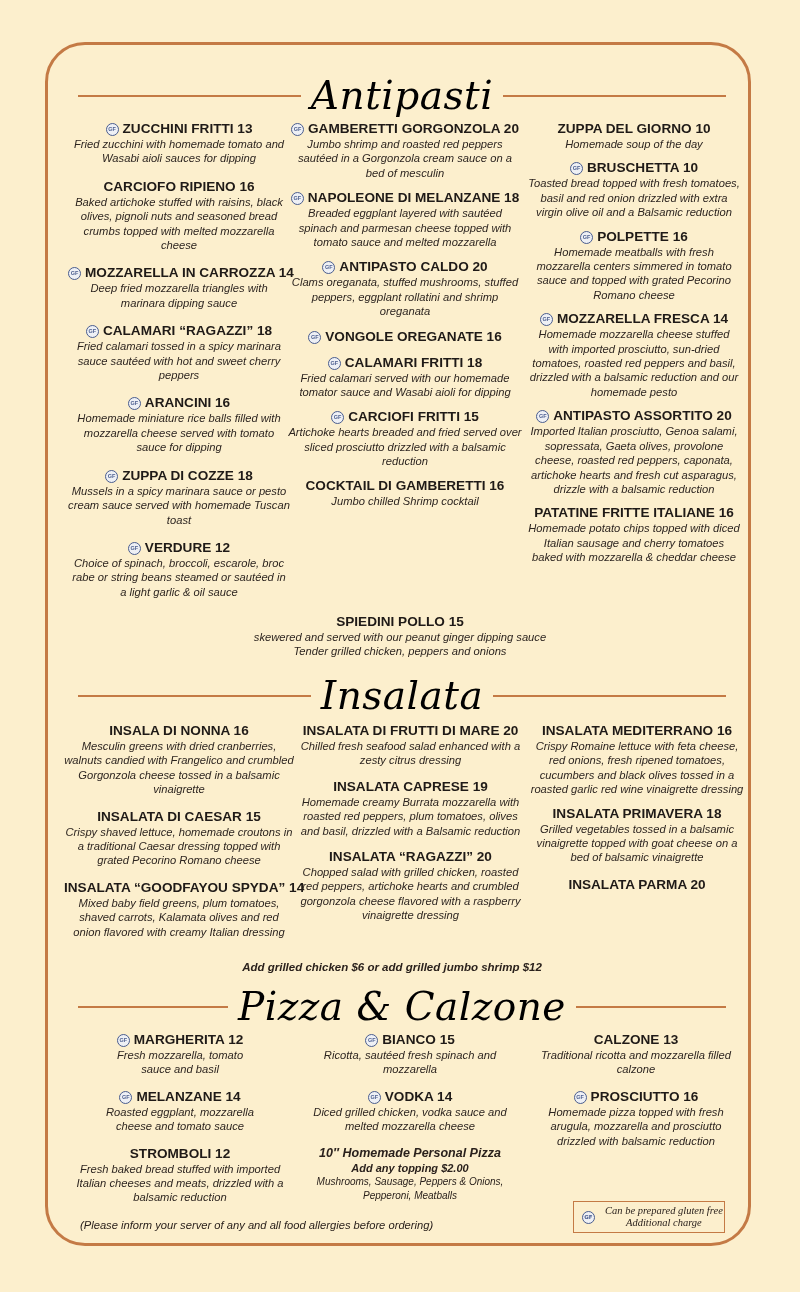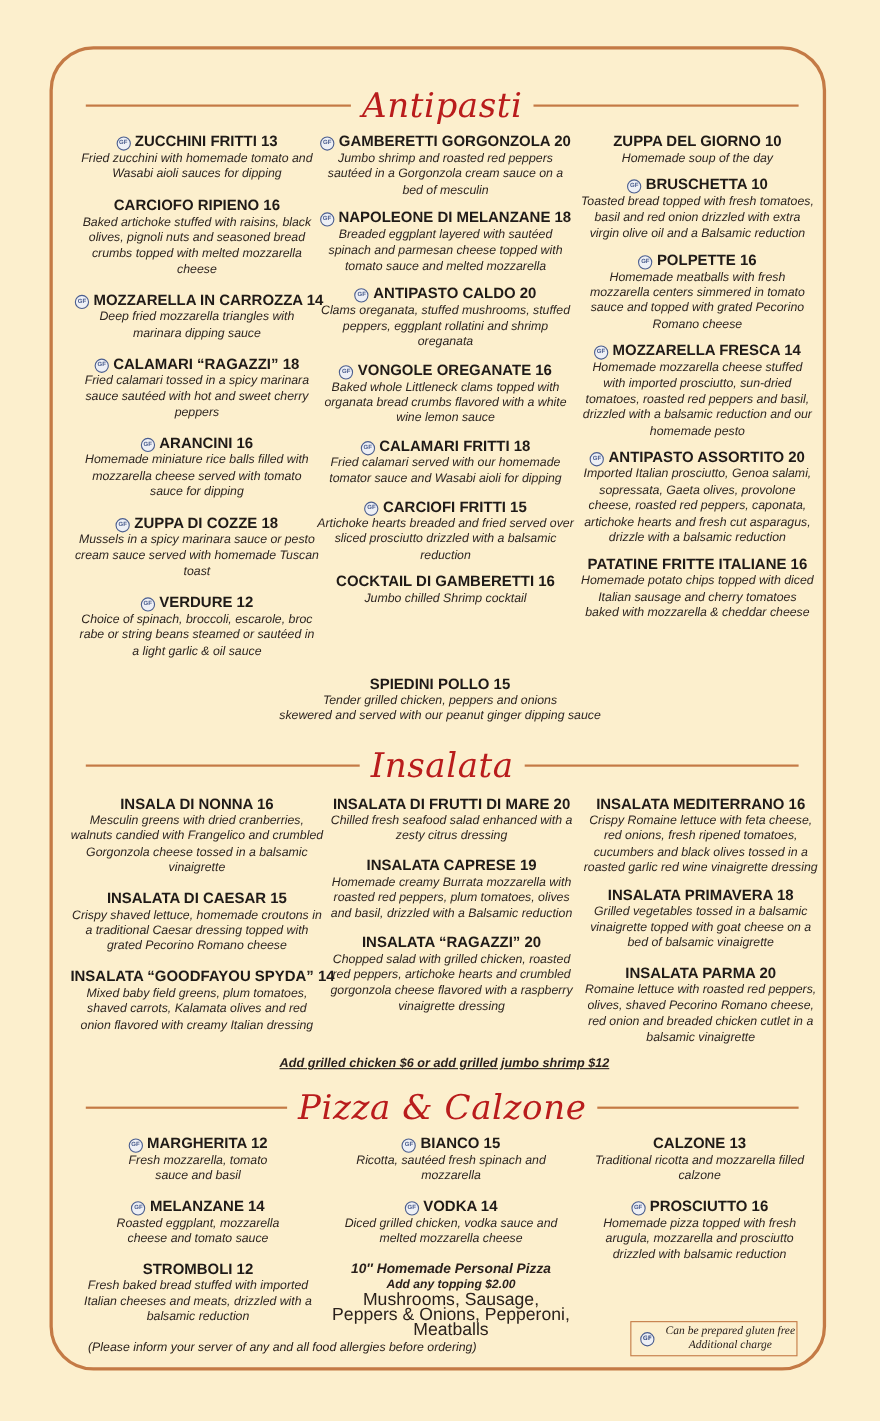--- a/index.html
+++ b/index.html
@@ -3,41 +3,41 @@
 <meta charset="utf-8">
 <style>
   html, body { margin:0; padding:0; }
   body { width:800px; height:1292px; background:#fcefcd; position:relative; overflow:hidden;
          font-family:"DejaVu Sans", sans-serif; color:#2a211c; }
   .frame { position:absolute; left:45px; top:42px; width:706px; height:1204px;
            border:3px solid #c47a45; border-radius:40px; box-sizing:border-box; background:#fcefcd; }
   .watermark { position:absolute; left:0; top:0; width:800px; height:1292px; pointer-events:none; }
   .section-head { position:absolute; left:78px; width:648px; height:40px; display:flex; align-items:center; }
   .section-head .rule { flex:1; height:1.5px; background:#c47a45; }
-  .section-head .title { font-family:"DejaVu Serif", serif; font-style:italic; color:#b91c1c;
-           font-size:31px; padding:0 10px; line-height:40px; letter-spacing:0.5px; }
+  .section-head .title { font-family:"DejaVu Serif", serif; font-style:italic; color:#000000;
+           font-size:39px; padding:0 10px; line-height:40px; letter-spacing:0.5px; }
   .col { position:absolute; text-align:center; }
   .item { margin-bottom:9px; }
   .name { font-family:"Liberation Sans", sans-serif; font-weight:bold; font-size:13.6px; color:#1f1a17;
           line-height:16px; white-space:nowrap; }
   .desc { font-family:"Liberation Sans", sans-serif; font-style:italic; font-size:11.2px; color:#2d2520;
           line-height:14.4px; }
   .gf { display:inline-block; width:11px; height:11px; border:1.3px solid #4a5d8e; border-radius:50%;
         font-size:5.5px; line-height:11px; text-align:center; color:#4a5d8e; font-weight:bold;
         vertical-align:2px; margin-right:4px; background:#eef0f5; font-style:normal; }
   .note { position:absolute; font-family:"Liberation Sans", sans-serif; font-style:italic; font-weight:bold;
           font-size:11.5px; text-align:center; }
   .allergy { position:absolute; left:80px; top:1219px; font-family:"Liberation Sans", sans-serif;
              font-style:italic; font-size:11.2px; }
   .legend { position:absolute; left:573px; top:1201px; width:152px; height:32px; border:1.3px solid #c47a45;
             box-sizing:border-box; display:flex; align-items:center; padding-left:8px; }
   .legend .txt { font-family:"Liberation Serif", serif; font-style:italic; font-size:10.5px; line-height:12px; text-align:center; margin-left:6px; }
   .pp-title { font-family:"Liberation Sans", sans-serif; font-weight:bold; font-style:italic; font-size:12.5px; line-height:15px; }
   .pp-sub { font-family:"Liberation Sans", sans-serif; font-weight:bold; font-style:italic; font-size:11px; line-height:14px; }
-  .pp-desc { font-family:"Liberation Sans", sans-serif; font-size:16px; line-height:14px; }
+  .pp-desc { font-family:"Liberation Sans", sans-serif; font-style:italic; font-size:10px; line-height:14px; }
 </style>
 </head>
 <body>
 
 <svg class="watermark" viewBox="0 0 800 1292">
   <g fill="none" stroke="#e8dcc0" stroke-width="14" opacity="0.9">
     <path d="M120 250 Q250 90 400 160 Q560 240 520 420 Q480 560 300 600"></path>
     <path d="M130 300 L110 1150"></path>
     <path d="M230 300 L250 1200"></path>
     <path d="M600 330 L470 700 L330 900"></path>
@@ -94,21 +94,20 @@
   <div class="item" style="margin-top:10px">
       <div class="name"><span class="gf">GF</span><span>NAPOLEONE DI MELANZANE 18</span></div>
       <div class="desc">Breaded eggplant layered with sautéed spinach and parmesan cheese topped with tomato sauce and melted mozzarella</div>
     </div>
   <div class="item" style="margin-top:10px">
       <div class="name"><span class="gf">GF</span><span>ANTIPASTO CALDO 20</span></div>
       <div class="desc">Clams oreganata, stuffed mushrooms, stuffed peppers, eggplant rollatini and shrimp oreganata</div>
     </div>
   <div class="item" style="margin-top:10px">
       <div class="name"><span class="gf">GF</span><span>VONGOLE OREGANATE 16</span></div>
-      <div class="desc">Baked whole Littleneck clams topped with organata bread crumbs flavored with a white wine lemon sauce</div>
     </div>
   <div class="item" style="margin-top:10px">
       <div class="name"><span class="gf">GF</span><span>CALAMARI FRITTI 18</span></div>
       <div class="desc">Fried calamari served with our homemade tomator sauce and Wasabi aioli for dipping</div>
     </div>
   <div class="item" style="margin-top:10px">
       <div class="name"><span class="gf">GF</span><span>CARCIOFI FRITTI 15</span></div>
       <div class="desc">Artichoke hearts breaded and fried served over sliced prosciutto drizzled with a balsamic reduction</div>
     </div>
   <div class="item" style="margin-top:4px">
@@ -139,22 +138,22 @@
       <div class="desc">Imported Italian prosciutto, Genoa salami, sopressata, Gaeta olives, provolone cheese, roasted red peppers, caponata, artichoke hearts and fresh cut asparagus, drizzle with a balsamic reduction</div>
     </div>
   <div class="item" style="margin-top:9px">
       <div class="name"><span>PATATINE FRITTE ITALIANE 16</span></div>
       <div class="desc">Homemade potato chips topped with diced Italian sausage and cherry tomatoes baked with mozzarella &amp; cheddar cheese</div>
     </div>
 </div>
 
 <div class="col" style="left:200px; top:614px; width:400px;">
   <div class="name">SPIEDINI POLLO 15</div>
+  <div class="desc">skewered and served with our peanut ginger dipping sauce</div>
   <div class="desc">Tender grilled chicken, peppers and onions</div>
-  <div class="desc">skewered and served with our peanut ginger dipping sauce</div>
 </div>
 
 <div class="section-head" style="top:676px;text-align:right;">
   <div class="rule"></div>
   <div class="title">Insalata</div>
   <div class="rule"></div>
 </div>
 
 <div class="col" style="left:64px; top:723px; width:230px;">
   <div class="item">
@@ -190,25 +189,24 @@
   <div class="item">
       <div class="name">INSALATA MEDITERRANO 16</div>
       <div class="desc">Crispy Romaine lettuce with feta cheese, red onions, fresh ripened tomatoes, cucumbers and black olives tossed in a roasted garlic red wine vinaigrette dressing</div>
     </div>
   <div class="item" style="margin-top:8px">
       <div class="name">INSALATA PRIMAVERA 18</div>
       <div class="desc">Grilled vegetables tossed in a balsamic vinaigrette topped with goat cheese on a bed of balsamic vinaigrette</div>
     </div>
   <div class="item" style="margin-top:12px">
       <div class="name">INSALATA PARMA 20</div>
-      <div class="desc">Romaine lettuce with roasted red peppers, olives, shaved Pecorino Romano cheese, red onion and breaded chicken cutlet in a balsamic vinaigrette</div>
-    </div>
-</div>
-
-<div class="note" style="left:164px; top:961px; width:480px;text-decoration:underline;">Add grilled chicken $6 or add grilled jumbo shrimp $12</div>
+    </div>
+</div>
+
+<div class="note" style="left:152px; top:961px; width:480px;">Add grilled chicken $6 or add grilled jumbo shrimp $12</div>
 
 <div class="section-head" style="top:987px;">
   <div class="rule"></div>
   <div class="title">Pizza &amp; Calzone</div>
   <div class="rule"></div>
 </div>
 
 <div class="col" style="left:70px; top:1032px; width:220px;">
   <div class="item">
       <div class="name"><span class="gf">GF</span><span>MARGHERITA 12</span></div>

